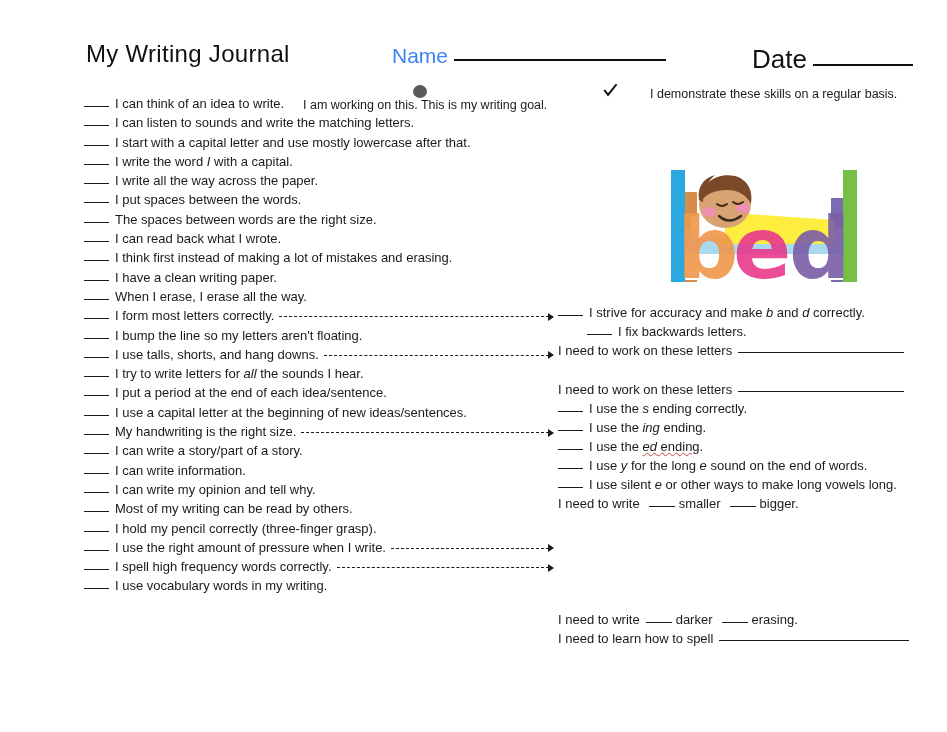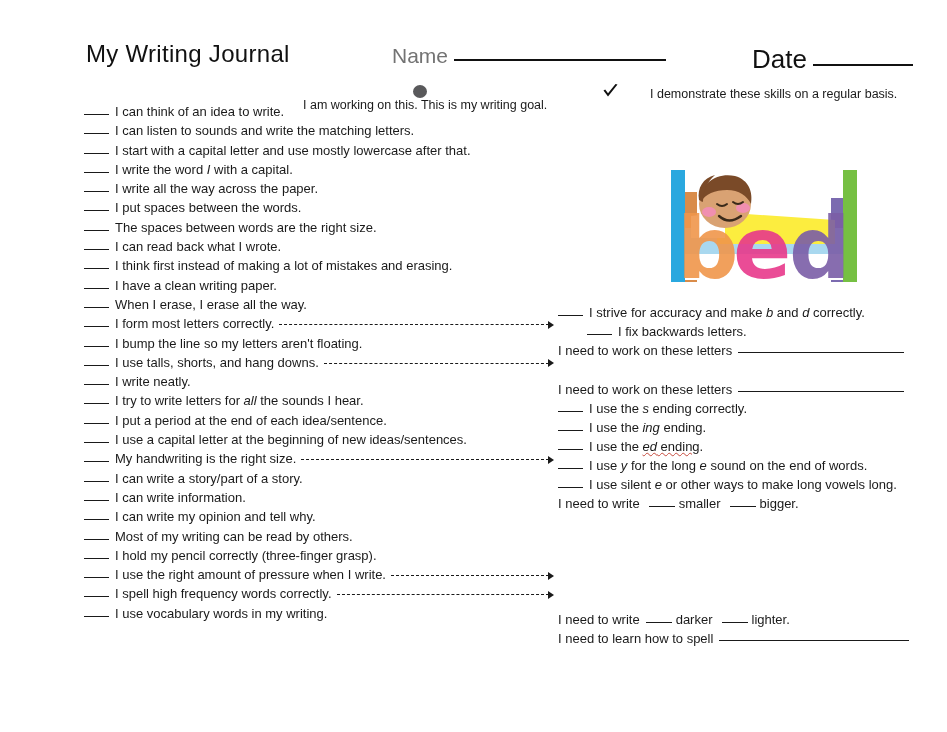--- a/index.html
+++ b/index.html
@@ -26,21 +26,21 @@
     letter-spacing: 0.3px;
     color: #111;
     white-space: nowrap;
   }
   .name-block {
     position: absolute;
     left: 392px;
     top: 44px;
     font-size: 21px;
     white-space: nowrap;
-    color: #737373;
+    color: #3b82f6;
   }
   .date-block {
     position: absolute;
     left: 752px;
     top: 44px;
     font-size: 26px;
     white-space: nowrap;
     color: #111;
   }
   .blank-rule {
@@ -89,21 +89,21 @@
     margin-right: 11px;
     flex: none;
     position: relative;
     top: -2px;
   }
 
   
   .col-left {
     position: absolute;
     left: 84px;
-    top: 104px;
+    top: 96px;
     width: 470px;
   }
   .chk-row {
     height: 19.3px;
     font-size: 13px;
     white-space: nowrap;
     display: flex;
     align-items: baseline;
     color: #1a1a1a;
   }
@@ -273,24 +273,20 @@
       <div class="chk-row">
         <span class="chk-blank"></span>
         <span class="chk-text">I use talls, shorts, and hang downs.</span>
         <span class="connector">
           <span class="dashline"></span>
           <span class="arrowhead"></span>
         </span>
       </div>
       <div class="chk-row">
         <span class="chk-blank"></span>
-        <span class="chk-text">I write neatly.</span>
-      </div>
-      <div class="chk-row">
-        <span class="chk-blank"></span>
         <span class="chk-text">I try to write letters for <i>all</i> the sounds I hear.</span>
       </div>
       <div class="chk-row">
         <span class="chk-blank"></span>
         <span class="chk-text">I put a period at the end of each idea/sentence.</span>
       </div>
       <div class="chk-row">
         <span class="chk-blank"></span>
         <span class="chk-text">I use a capital letter at the beginning of new ideas/sentences.</span>
       </div>
@@ -428,21 +424,21 @@
     <span>smaller</span>
     <span class="inline-blank" style="width:26px; margin-left:9px;"></span>
     <span>bigger.</span>
   </div>
 
   <div class="right-line" style="left:558px; top:612px;">
     <span>I need to write</span>
     <span class="inline-blank" style="width:26px; margin-left:6px;"></span>
     <span>darker</span>
     <span class="inline-blank" style="width:26px; margin-left:9px;"></span>
-    <span>lighter.</span>
+    <span>erasing.</span>
   </div>
 
   <div class="right-line" style="left:558px; top:631px;">
     <span>I need to learn how to spell</span>
     <span class="long-rule" style="width:190px;"></span>
   </div>
 
 </div>
 
 </body></html>

